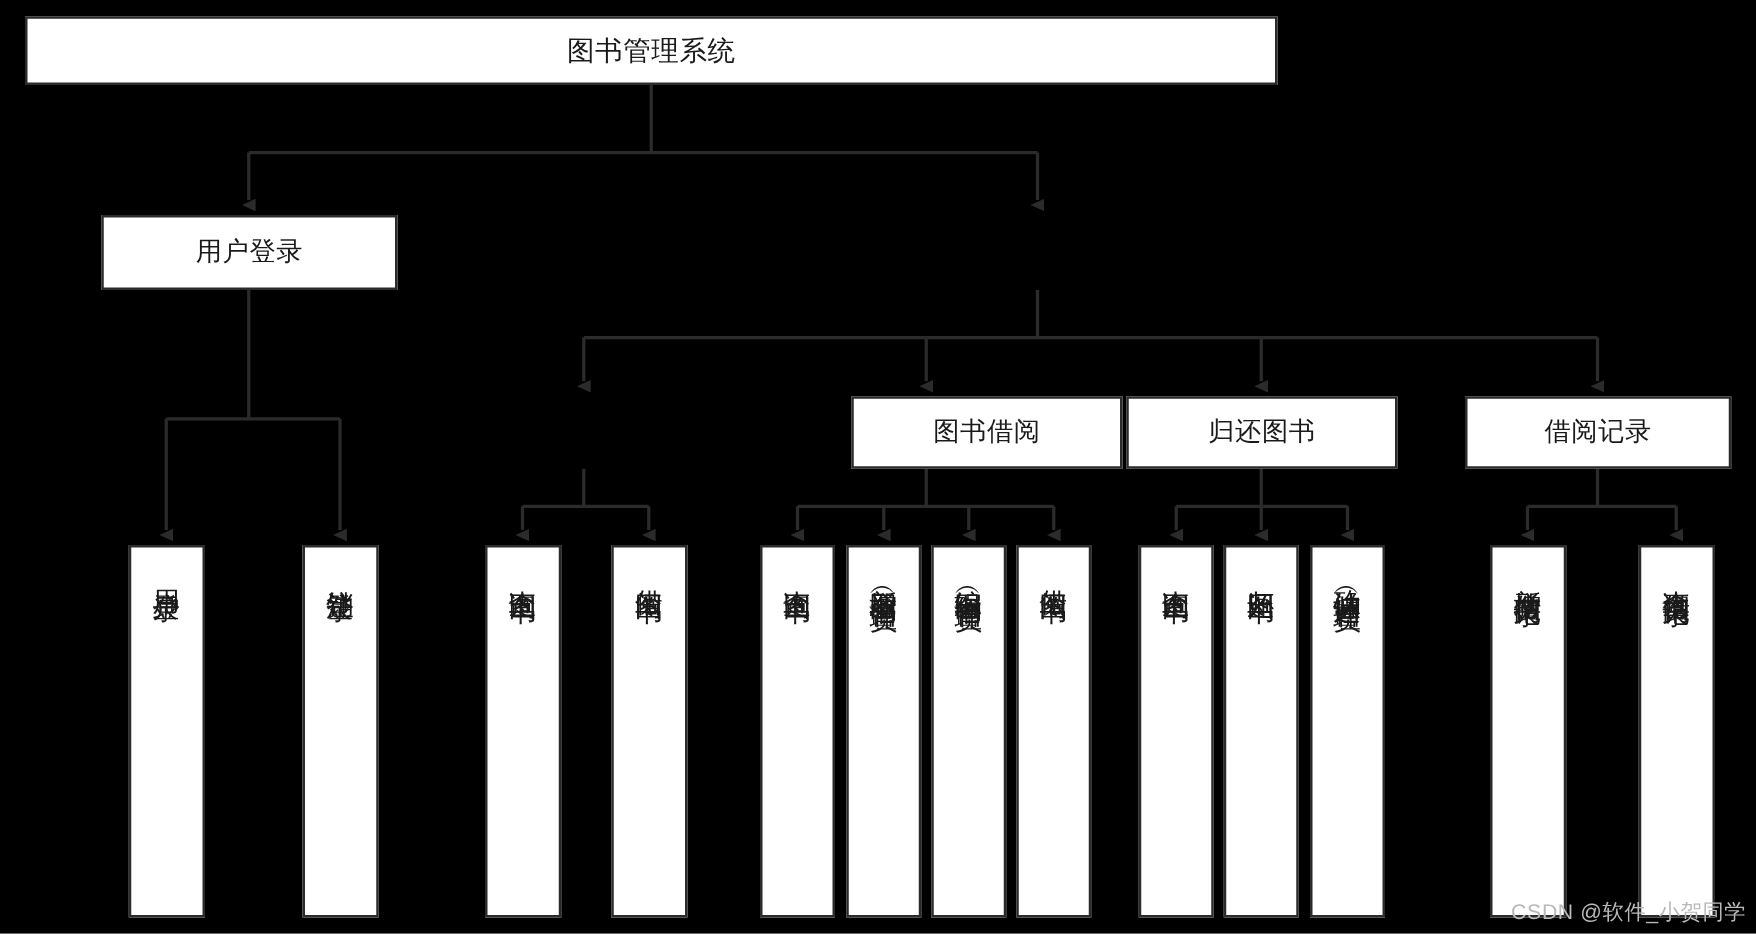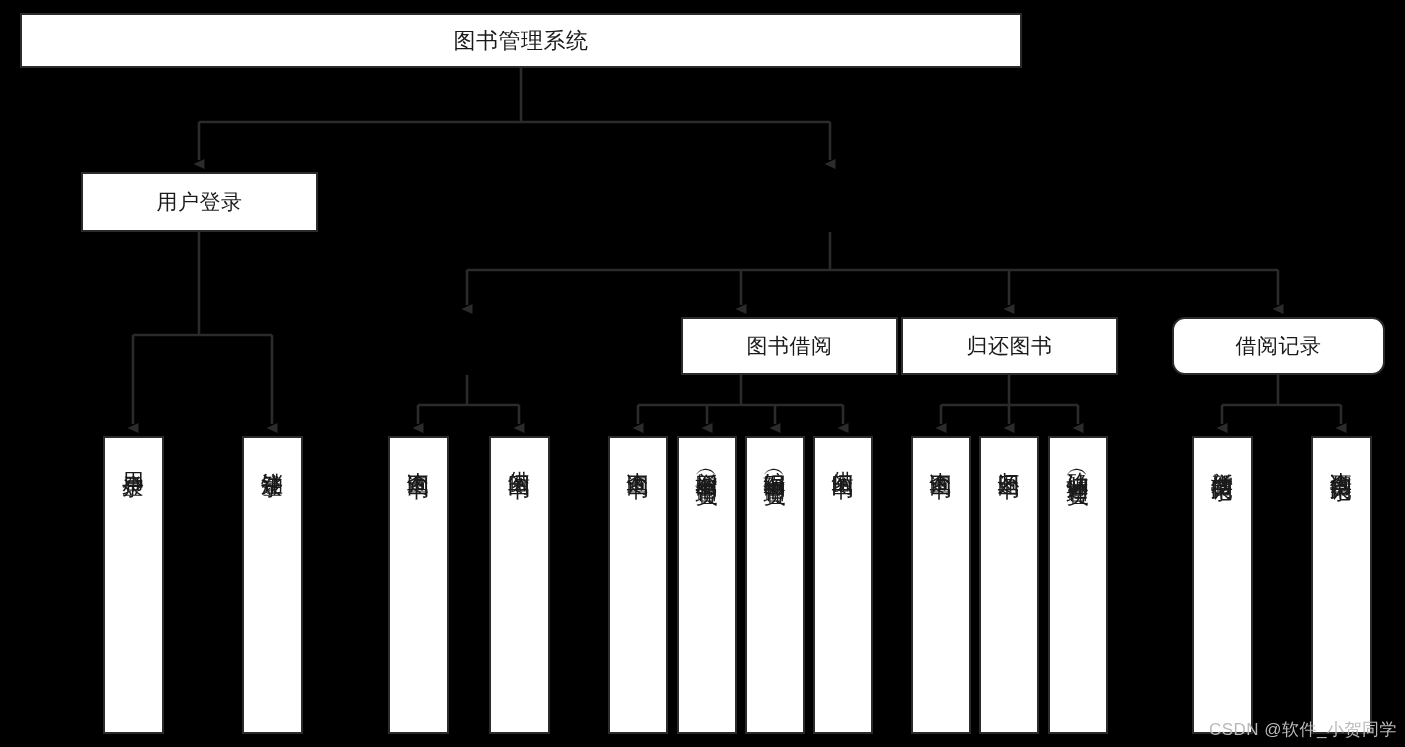--- a/index.html
+++ b/index.html
@@ -139,21 +139,21 @@
 
 
   <div class="node h" style="left:633px; top:317px; width:217px; height:58px;margin-left:48px;">
     <span class="label">图书借阅</span>
   </div>
 
   <div class="node h" style="left:901px; top:317px; width:217px; height:58px;">
     <span class="label">归还图书</span>
   </div>
 
-  <div class="node h" style="left:1172px; top:317px; width:213px; height:58px;border-radius:13px;">
+  <div class="node h" style="left:1172px; top:317px; width:213px; height:58px;">
     <span class="label">借阅记录</span>
   </div>
 
   <div class="node v" style="left:103px; top:436px; width:61px; height:298px;">
     <span class="label">用户登录</span>
   </div>
 
   <div class="node v" style="left:242px; top:436px; width:61px; height:298px;">
     <span class="label">注销登录</span>
   </div>

